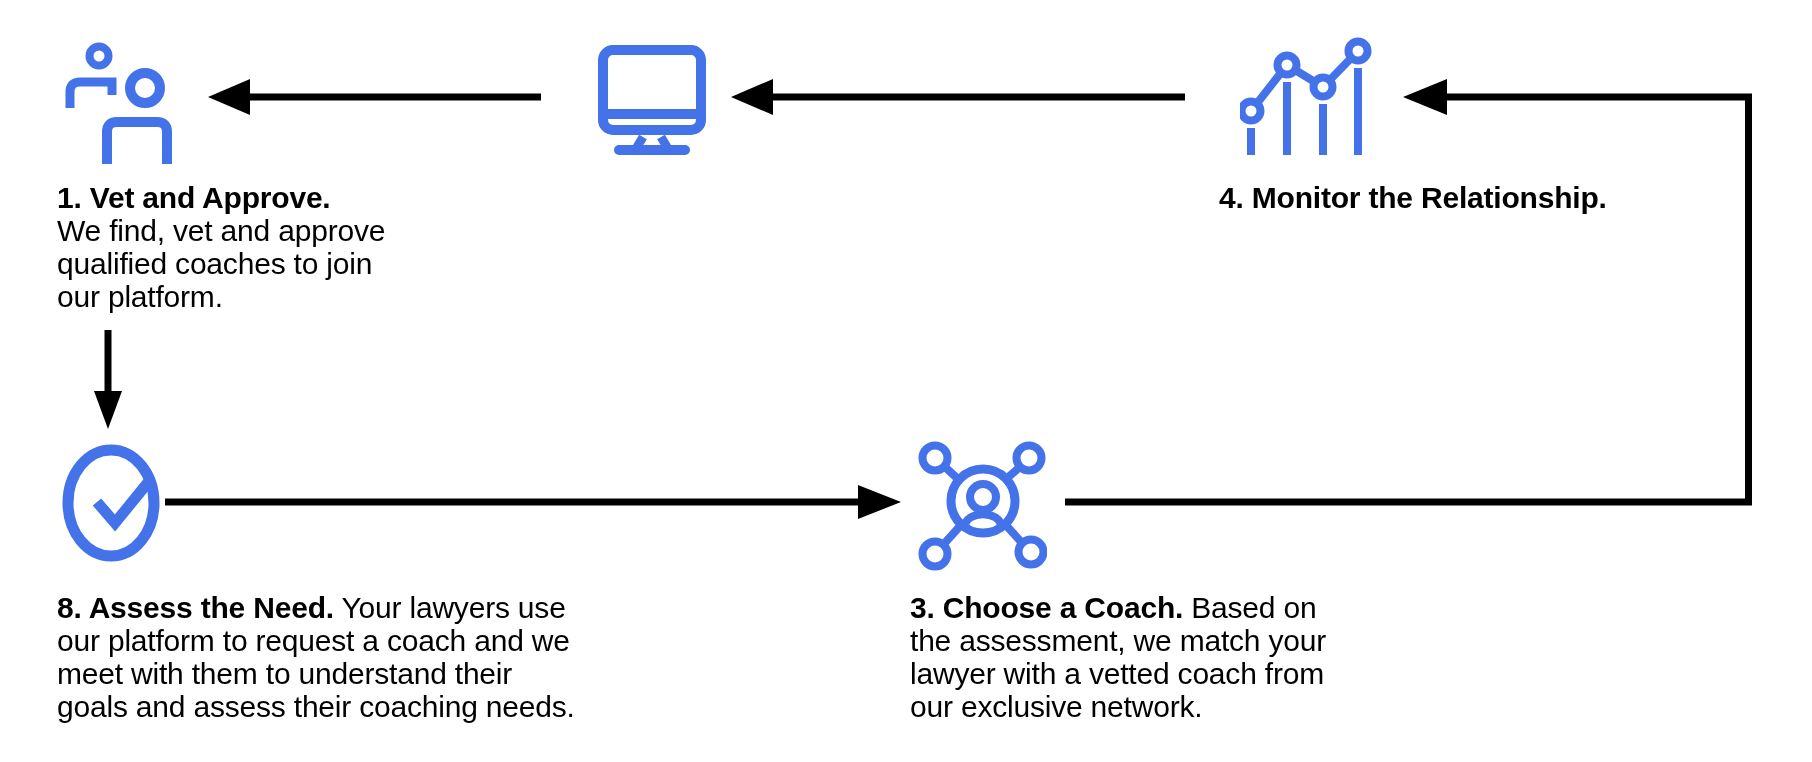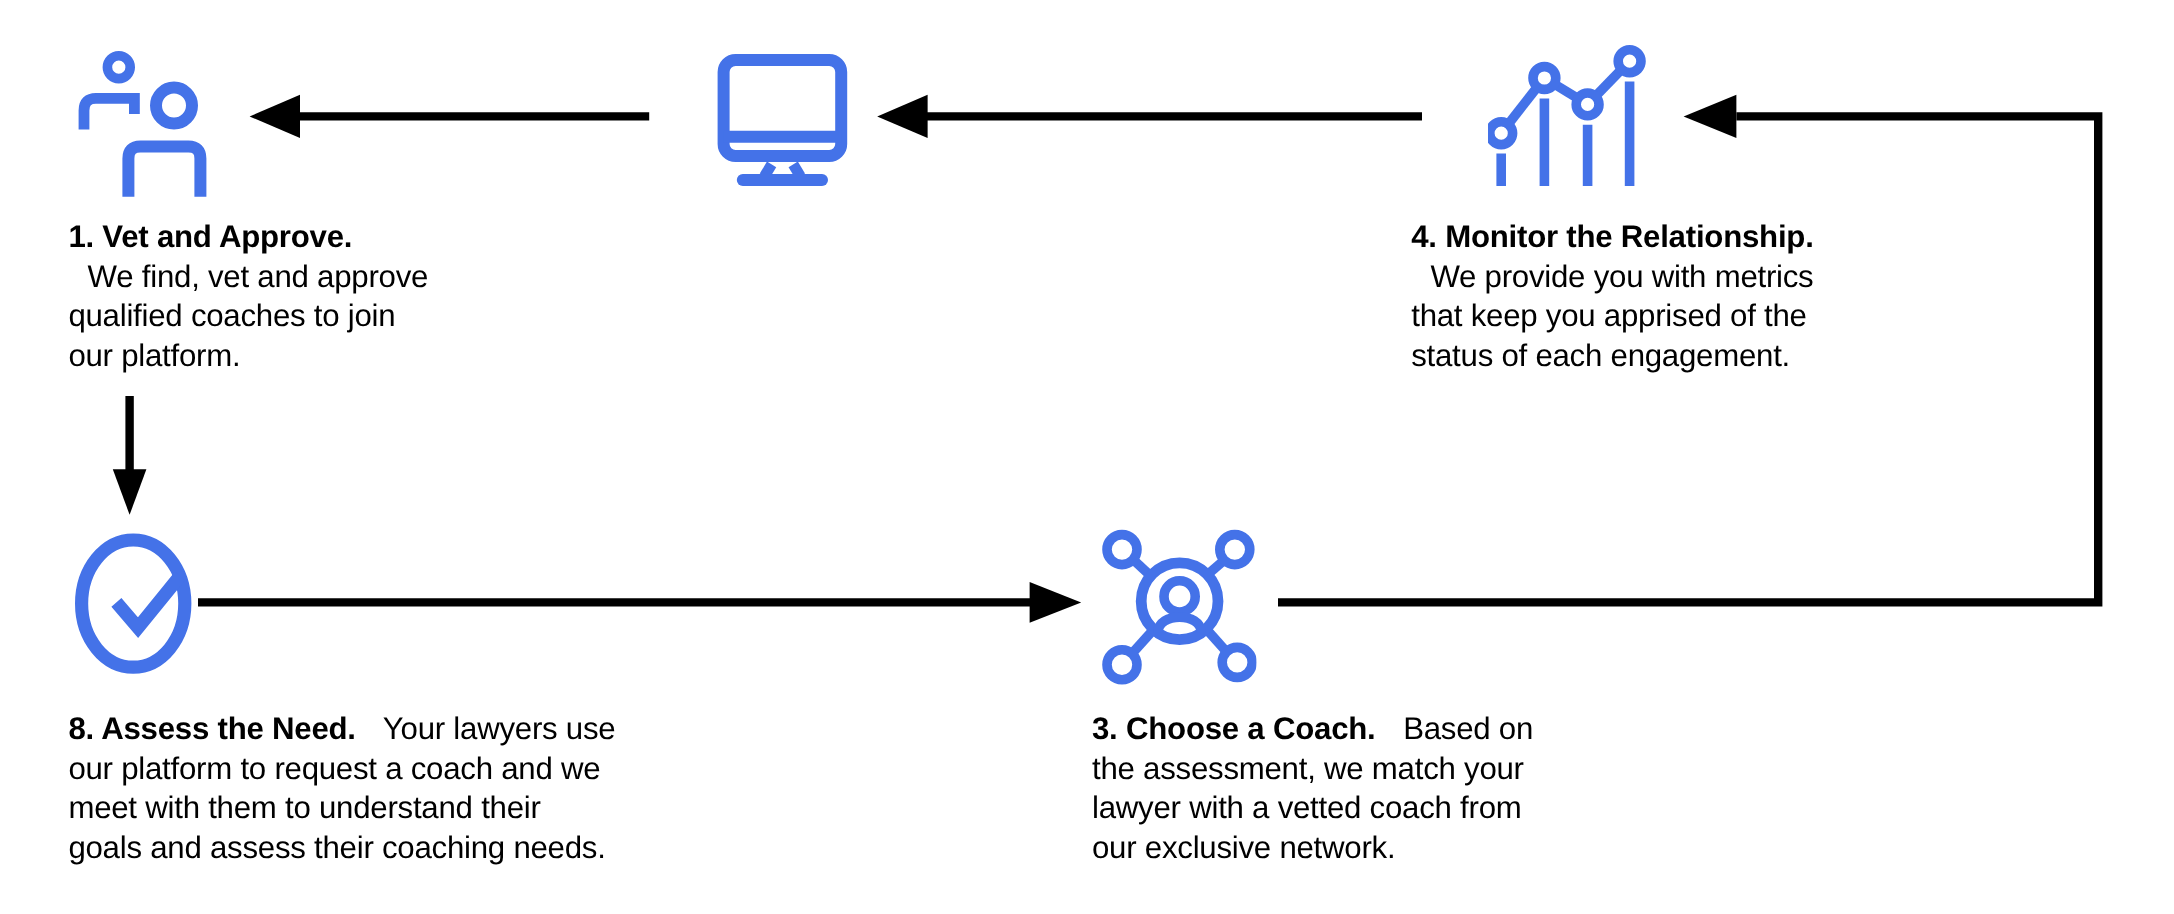--- a/index.html
+++ b/index.html
@@ -9,28 +9,28 @@
     background:var(--bg,#fff);
     font-family:"Liberation Sans", sans-serif;
     color:var(--ink,#000);
     overflow:hidden;
   }
   svg{display:block;}
   .overlay{position:absolute;left:0;top:0;}
   .icon{position:absolute;color:var(--accent,#4472e8);}
   .step{
     position:absolute;
-    font-size:26px;
+    font-size:30px;
     line-height:33px;
     letter-spacing:-0.2px;
     color:var(--ink,#000);
   }
   .step .title{font-weight:700;}
   .step .title.block{display:block;}
-  .step .body{white-space:pre-line;font-weight:400;margin-left:16px;}
+  .step .body{white-space:pre-line;font-weight:400;}
   .arrow-line{stroke:var(--ink,#000);stroke-width:7;fill:none;}
   .arrow-head{fill:var(--ink,#000);stroke:none;}
   .stroke-i{stroke:currentColor;fill:none;}
 </style>
 </head>
 <body>
 
 <div id="canvas">
 
   <svg class="overlay" width="1812" height="762" viewBox="0 0 1812 762">
@@ -104,24 +104,22 @@
     <circle class="stroke-i" cx="116" cy="112" r="12.5" stroke-width="8"></circle>
   </svg>
 
   <div class="step" style="left:57px;top:181px;width:360px;">
     <span class="title block">1. Vet and Approve.</span><span class="body">We find, vet and approve
 qualified coaches to join
 our platform.</span>
   </div>
 
 
-  <div class="step" style="left:1176px;top:181px;width:460px;">
-    <span class="title block">4. Monitor the Relationship.</span><span class="body">We provide you with metrics
-that keep you apprised of the
-status of each engagement.</span>
+  <div class="step" style="left:1219px;top:181px;width:460px;">
+    <span class="title block">4. Monitor the Relationship.</span>
   </div>
 
   <div class="step" style="left:57px;top:591px;width:540px;">
     <span class="title">8. Assess the Need.</span><span class="body"> Your lawyers use
 our platform to request a coach and we
 meet with them to understand their
 goals and assess their coaching needs.</span>
   </div>
 
   <div class="step" style="left:910px;top:591px;width:460px;">

